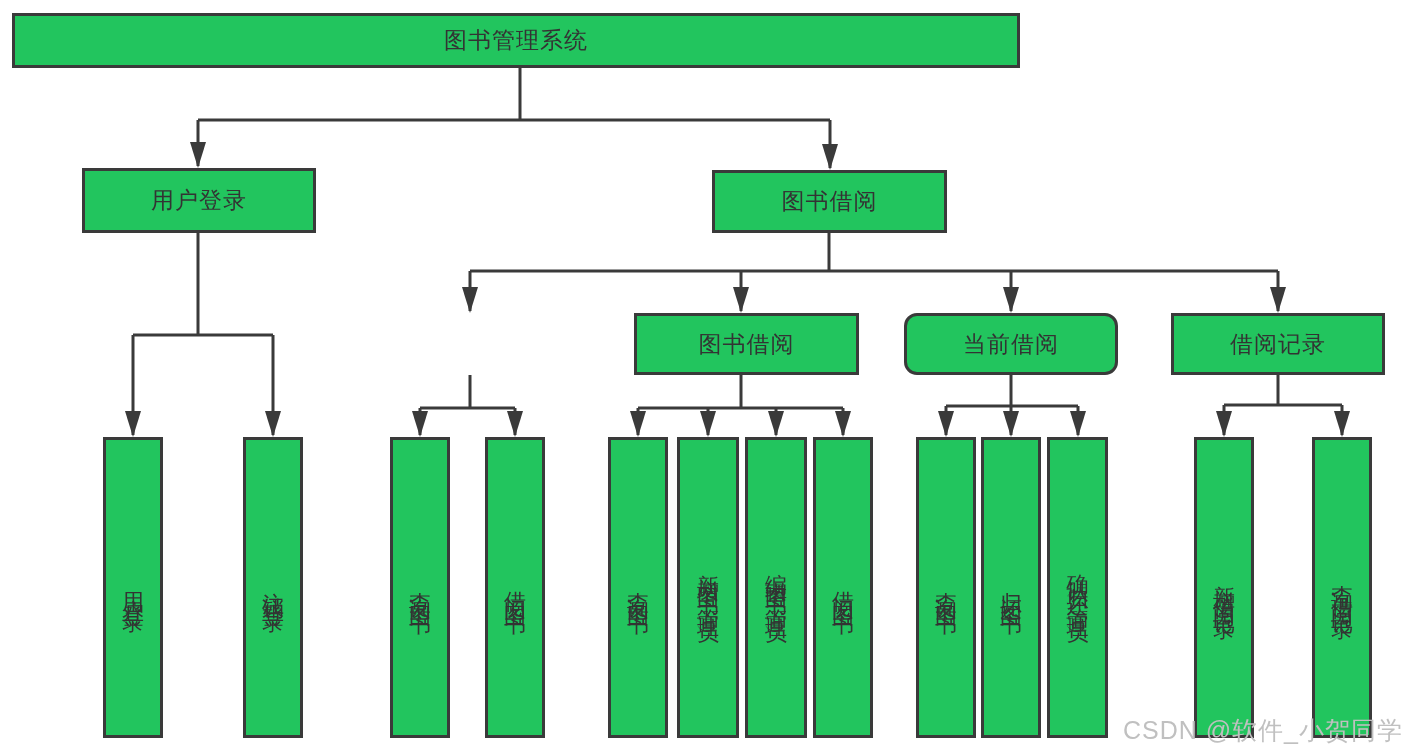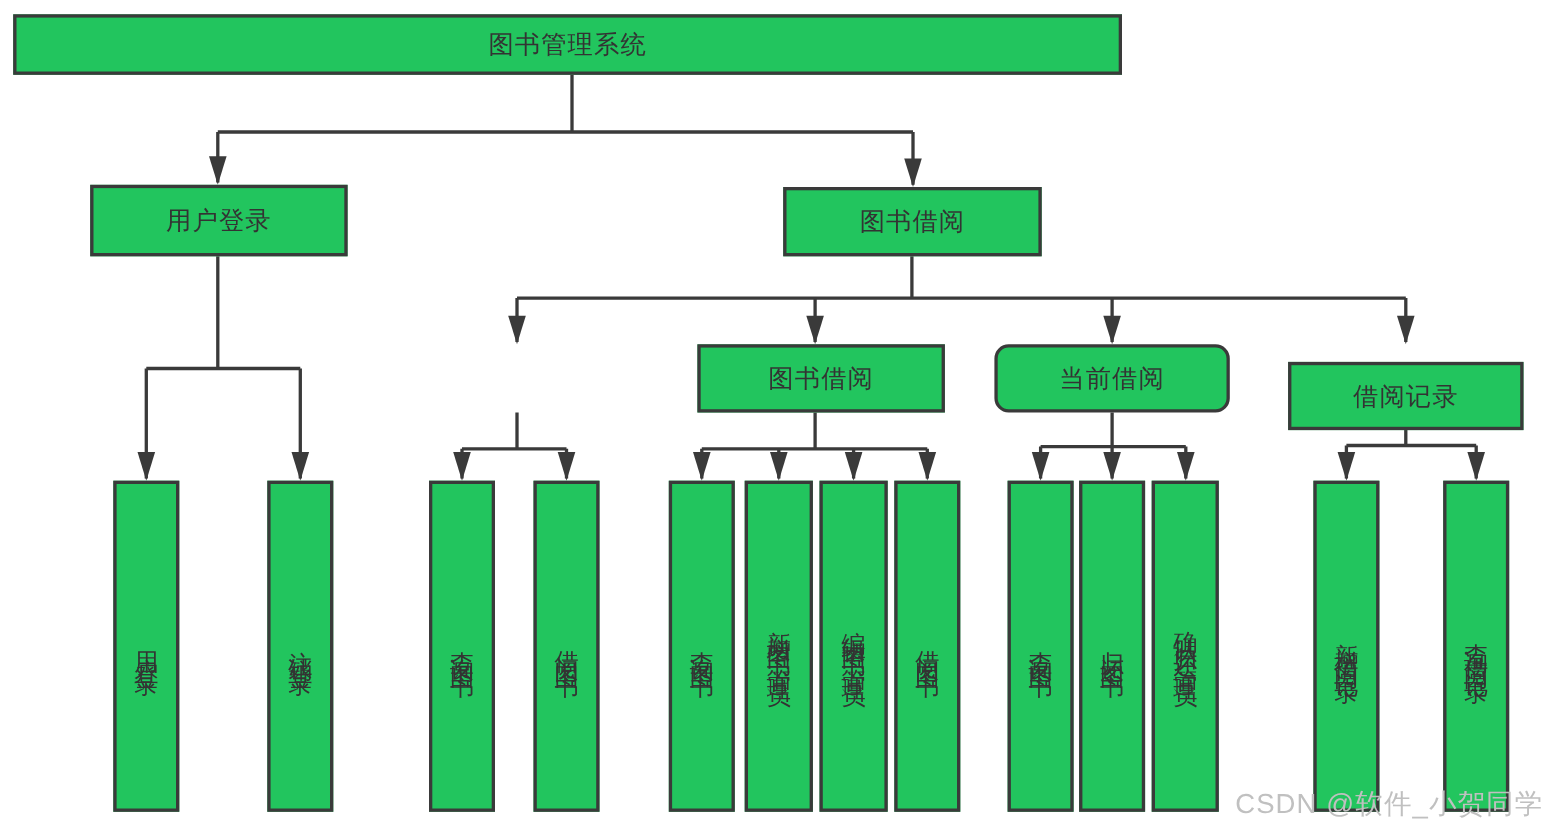--- a/index.html
+++ b/index.html
@@ -125,21 +125,21 @@
   <div class="box h-box" style="left:712px; top:170px; width:235px; height:63px;">
     <span>图书借阅</span>
   </div>
 
   <div class="box h-box" style="left:634px; top:313px; width:225px; height:62px;font-family:Liberation Mono, monospace;">
     <span>图书借阅</span>
   </div>
   <div class="box h-box" style="left:904px; top:313px; width:214px; height:62px;border-radius:13px;">
     <span>当前借阅</span>
   </div>
-  <div class="box h-box" style="left:1171px; top:313px; width:214px; height:62px;margin-top:16px;">
+  <div class="box h-box" style="left:1171px; top:313px; width:214px; height:62px;">
     <span>借阅记录</span>
   </div>
 
   <div class="box v-box" style="left:103px; top:437px; width:60px; height:301px;">
     <span>用户登录</span>
   </div>
   <div class="box v-box" style="left:243px; top:437px; width:60px; height:301px;">
     <span>注销登录</span>
   </div>
 

